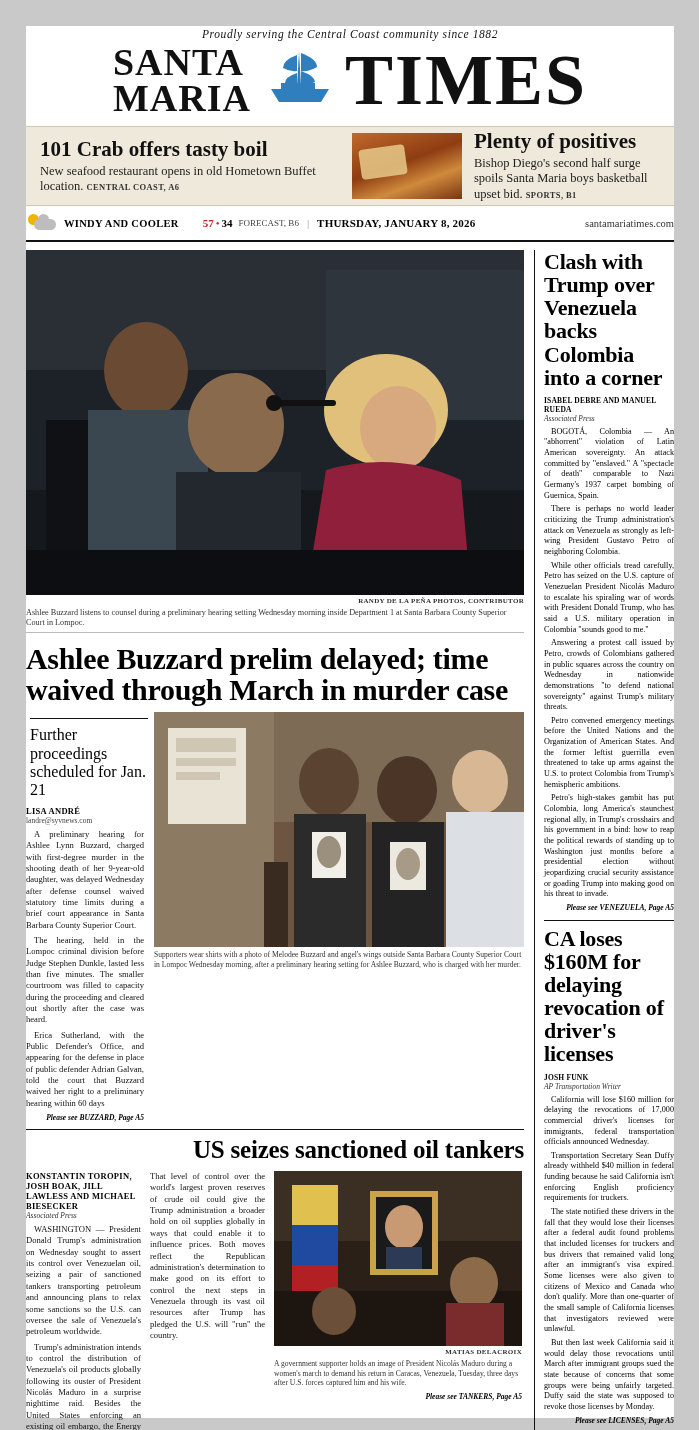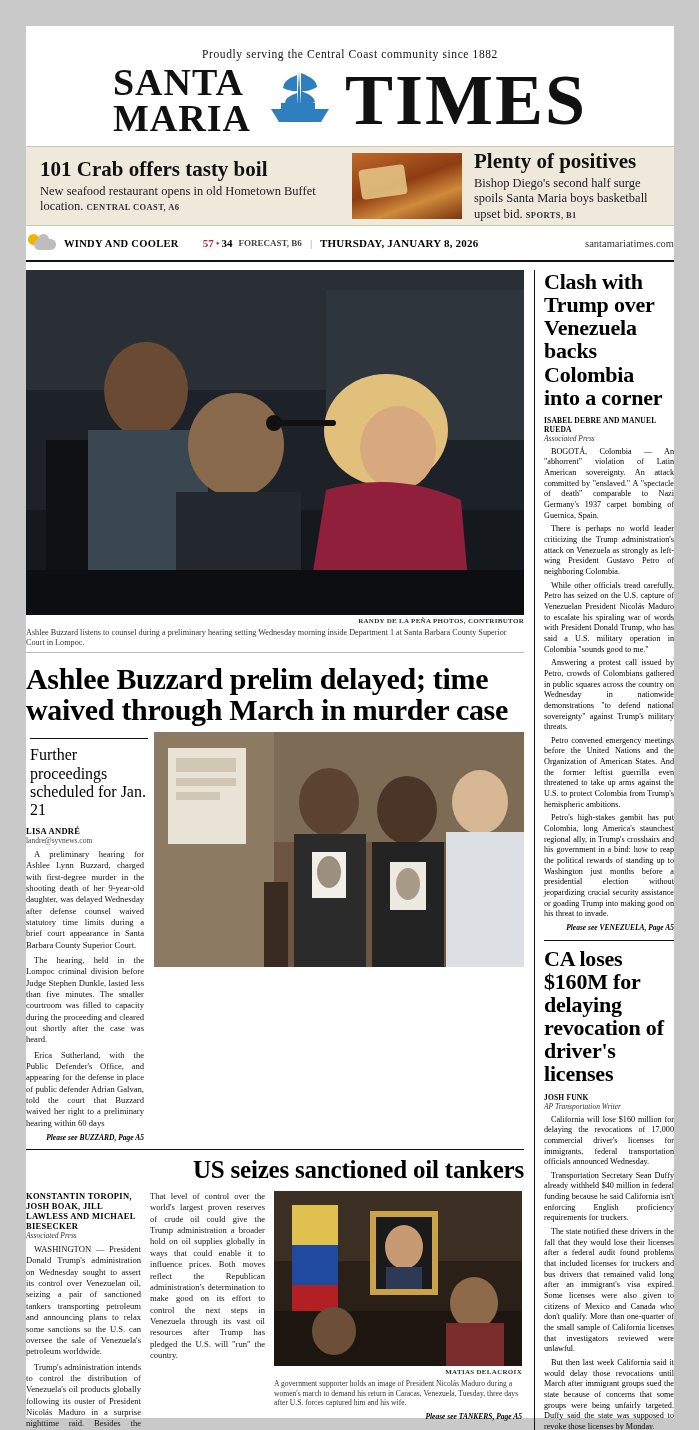--- a/index.html
+++ b/index.html
@@ -1,21 +1,21 @@
 <!DOCTYPE html>
 <html><head>
 <meta charset="utf-8">
 <style>
   html,body{margin:0;padding:0;background:#c9c9c9;}
   body{font-family:"Liberation Serif", serif;}
   .page{width:699px;height:1430px;background:#ffffff;position:relative;overflow:hidden;margin:0 auto;}
   .inner{position:absolute;left:26px;top:0;width:648px;}
 
   
-  .tagline{text-align:center;font-size:11.5px;letter-spacing:.6px;color:#111;padding-top:48px;}
+  .tagline{text-align:center;font-style:italic;font-size:11.5px;letter-spacing:.6px;color:#111;padding-top:28px;}
   .masthead{display:flex;align-items:center;justify-content:center;margin-top:4px;}
   .mh-left{font-family:"Liberation Serif",serif;font-weight:bold;font-size:38px;line-height:.95;letter-spacing:1px;text-align:left;color:#111;}
   .ship{width:78px;height:66px;margin:0 6px 0 10px;position:relative;}
   .mh-right{font-family:"Liberation Serif",serif;font-weight:bold;font-size:72px;line-height:.9;letter-spacing:2px;color:#111;}
 
   
   .promo{margin-top:10px;background:#efe9db;border-top:1px solid #cfc7b4;border-bottom:1px solid #cfc7b4;height:78px;display:flex;align-items:center;}
   .promo-left{width:300px;padding-left:14px;}
   .promo-h{font-weight:bold;font-size:21px;color:#111;line-height:1.05;}
   .promo-t{font-size:12.5px;color:#222;margin-top:4px;line-height:1.25;}
@@ -29,21 +29,21 @@
   .wx-ico{width:34px;height:22px;position:relative;margin-right:4px;}
   .wx-sun{position:absolute;left:2px;top:2px;width:11px;height:11px;border-radius:50%;background:#f0b400;}
   .wx-cloud{position:absolute;left:8px;top:7px;width:22px;height:11px;background:#bdbdbd;border-radius:7px;}
   .wx-cloud:before{content:"";position:absolute;left:4px;top:-5px;width:11px;height:11px;background:#bdbdbd;border-radius:50%;}
   .wx-txt{font-weight:bold;letter-spacing:.3px;font-size:10.5px;}
   .wx-hi{color:#c1272d;font-weight:bold;}
   .wx-dot{color:#c1272d;}
   .wx-sep{margin:0 8px;color:#999;}
   .wx-date{font-weight:bold;font-size:11px;letter-spacing:.2px;}
   .wx-url{margin-left:auto;font-size:10.5px;color:#333;}
-  .wx-fore{font-size:9px;font-weight:bold;color:#444;margin-left:6px;}
+  .wx-fore{font-size:9px;font-weight:normal;color:#444;margin-left:6px;}
 
   
   .grid{display:flex;margin-top:8px;}
   .colL{width:498px;}
   .colR{width:140px;margin-left:10px;border-left:1px solid #111;padding-left:9px;}
 
   .photo{width:498px;height:345px;position:relative;overflow:hidden;background:#1b2026;}
   .ph-cap{font-size:8.2px;color:#333;line-height:1.25;margin-top:3px;padding-bottom:3px;border-bottom:1px solid #bbb;}
   .ph-cred{font-size:7px;font-weight:bold;text-align:right;color:#333;letter-spacing:.3px;margin-top:2px;}
 
@@ -206,20 +206,21 @@
                 <ellipse cx="175" cy="140" rx="12" ry="16" fill="#9b8f7e"></ellipse>
                 <ellipse cx="253" cy="78" rx="30" ry="34" fill="#4a3527"></ellipse>
                 <rect x="218" y="110" width="72" height="125" fill="#232323"></rect>
                 <rect x="236" y="130" width="36" height="48" fill="#ece9e0"></rect>
                 <ellipse cx="254" cy="152" rx="12" ry="16" fill="#a79b88"></ellipse>
                 <ellipse cx="326" cy="70" rx="28" ry="32" fill="#d8b894"></ellipse>
                 <rect x="292" y="100" width="78" height="135" fill="#dcdfe4"></rect>
                 <rect x="110" y="150" width="24" height="85" fill="#3a2b20"></rect>
               </svg>
             </div>
+            <div class="cap2">Supporters wear shirts with a photo of Melodee Buzzard and angel's wings outside Santa Barbara County Superior Court in Lompoc Wednesday morning, after a preliminary hearing setting for Ashlee Buzzard, who is charged with her murder.</div>
           </div>
         </div>
 
         <div class="oil">
           <div class="oil-h">US seizes sanctioned oil tankers</div>
           <div class="oil-grid">
             <div class="oil-c1">
               <div class="byline">KONSTANTIN TOROPIN, JOSH BOAK, JILL LAWLESS AND MICHAEL BIESECKER</div>
               <div class="rail-org">Associated Press</div>
               <div class="bodytxt" style="margin-top:4px">

